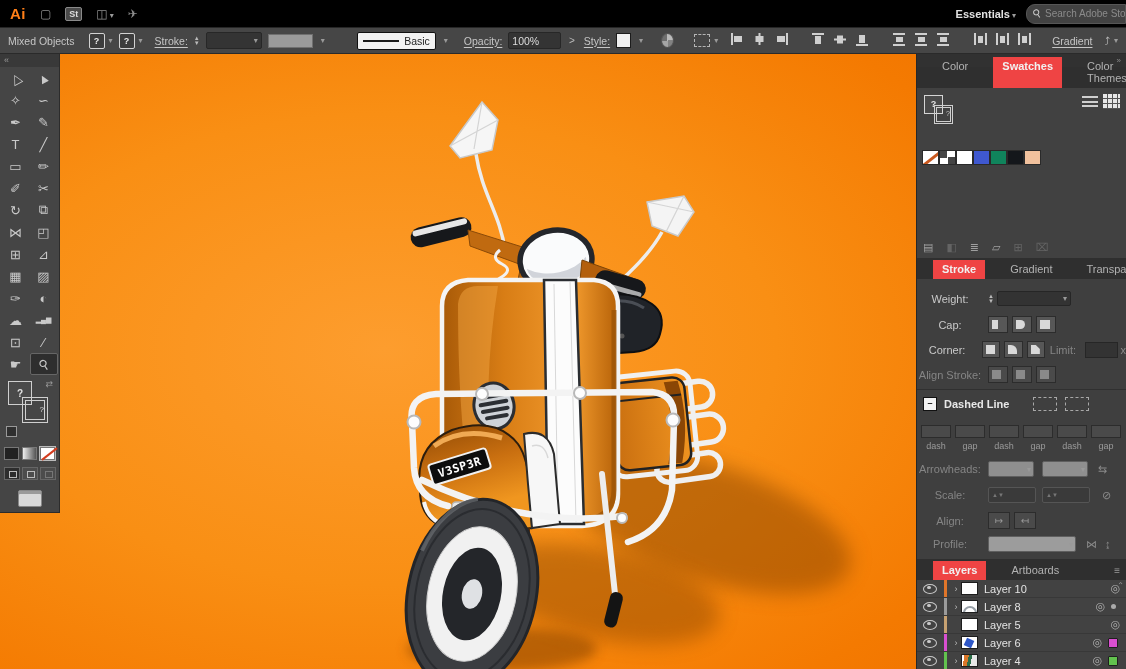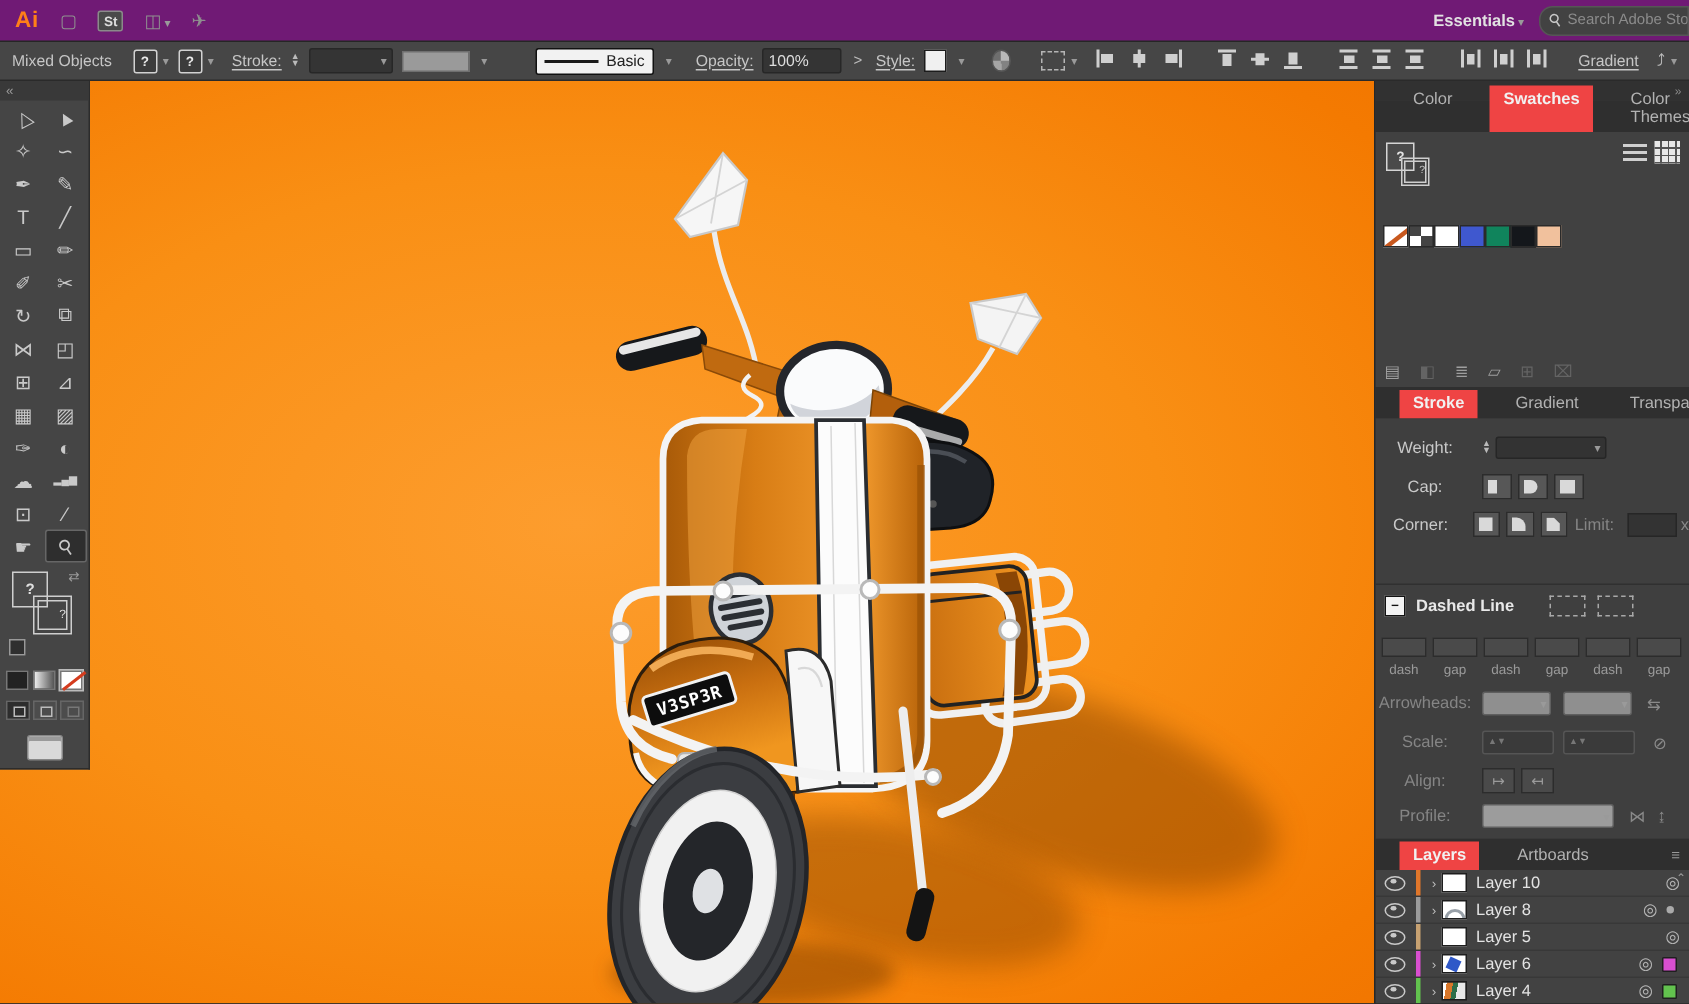--- a/index.html
+++ b/index.html
@@ -1,21 +1,21 @@
 <!DOCTYPE html>
 <html><head>
 <meta charset="utf-8">
 <style>
   html,body{margin:0;padding:0;background:#222;}
   #app{position:relative;width:1126px;height:669px;overflow:hidden;
        font-family:"Liberation Sans",sans-serif;font-size:11px;color:#cfcfcf;
        background:#3b3b3b;user-select:none;}
 
   
-  .app-bar{position:absolute;left:0;top:0;width:1126px;height:28px;background:#701a75;
+  .app-bar{position:absolute;left:0;top:0;width:1126px;height:28px;background:#000000;
            border-bottom:1px solid #262626;display:flex;align-items:center;gap:14px;padding:0 10px;box-sizing:border-box;}
   .ai-logo{color:#ff7f18;font-weight:bold;font-size:15px;letter-spacing:.5px;}
   .bar-ic{color:#8f8f8f;font-size:12px;}
   .stock-badge{border:1px solid #8a8a8a;background:#4a4a4a;color:#ddd;font-size:9px;font-weight:bold;
                padding:1px 3px;border-radius:2px;}
   .chev{color:#9a9a9a;font-size:8px;margin-left:2px;}
   .app-right{margin-left:auto;display:flex;align-items:center;gap:10px;}
   .workspace{color:#e2e2e2;font-weight:bold;font-size:11px;}
   .search-box{width:86px;height:18px;background:#424242;border:1px solid #565656;border-radius:9px 0 0 9px;
               display:flex;align-items:center;gap:4px;padding:0 6px;overflow:hidden;white-space:nowrap;margin-right:-10px;}
@@ -591,20 +591,26 @@
         <span class="capbtn cor-bevel"></span>
         <span class="slabel dim" style="width:30px;">Limit:</span>
         <span class="limit-field"></span>
         <span class="gray-ic">x</span>
       </div>
       <div class="srow" style="top:37px;">
         <span class="slabel">Cap:</span>
         <span class="capbtn cap-butt"></span>
         <span class="capbtn cap-round"></span>
         <span class="capbtn cap-proj"></span>
+      </div>
+      <div class="srow" style="top:87px;">
+        <span class="slabel dim">Align Stroke:</span>
+        <span class="capbtn dim cor-miter"></span>
+        <span class="capbtn dim cor-miter"></span>
+        <span class="capbtn dim cor-miter"></span>
       </div>
       <div class="divider" style="top:110px;"></div>
       <div class="srow" style="top:118px;">
         <span class="chk">–</span>
         <span class="dash-toggle">Dashed Line</span>
         <span class="dashbtn" style="margin-left:24px;"></span>
         <span class="dashbtn"></span>
       </div>
       <div id="dash-fields">
           <span class="dash-box"></span>

